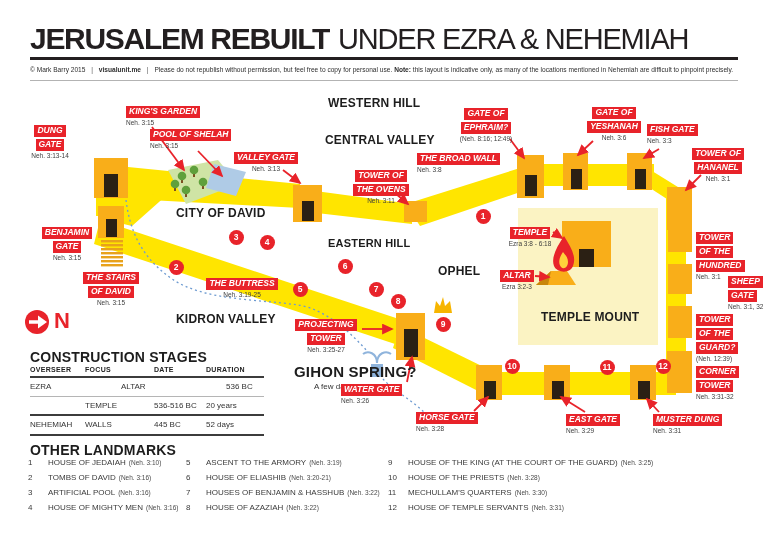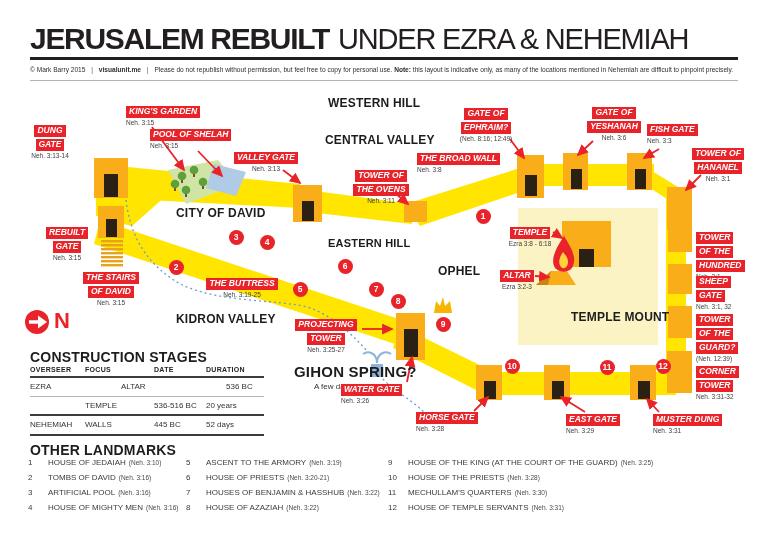--- a/index.html
+++ b/index.html
@@ -202,21 +202,21 @@
       <polygon points="38,315.5 47,322 38,328.5" fill="#fff"></polygon>
     </g>
   </svg>
 
   <div class="region" style="left:328px;top:96px">WESTERN HILL</div>
   <div class="region" style="left:325px;top:133px">CENTRAL VALLEY</div>
   <div class="region" style="left:176px;top:206px">CITY OF DAVID</div>
   <div class="region mid" style="left:328px;top:237px">EASTERN HILL</div>
   <div class="region" style="left:438px;top:264px">OPHEL</div>
   <div class="region" style="left:176px;top:312px">KIDRON VALLEY</div>
-  <div class="region" style="left:571px;top:310px">TEMPLE MOUNT</div>
+  <div class="region" style="left:541px;top:310px">TEMPLE MOUNT</div>
   <div class="region small" style="left:294px;top:363px">GIHON SPRING?</div>
   <div class="nletter">N</div>
 
   <div class="maplabel" style="left:24px;top:123px;width:52px">
     <div class="row"><span class="ln">DUNG</span></div>
     <div class="row"><span class="ln">GATE</span></div>
     <span class="ref">Neh. 3:13-14</span>
   </div>
   <div class="maplabel la" style="left:126px;top:104px">
     <div class="row"><span class="ln">KING'S GARDEN</span></div>
@@ -224,21 +224,21 @@
   </div>
   <div class="maplabel la" style="left:150px;top:127px">
     <div class="row"><span class="ln">POOL OF SHELAH</span></div>
     <span class="ref">Neh. 3:15</span>
   </div>
   <div class="maplabel" style="left:233px;top:150px;width:66px">
     <div class="row"><span class="ln">VALLEY GATE</span></div>
     <span class="ref">Neh. 3:13</span>
   </div>
   <div class="maplabel" style="left:38px;top:225px;width:58px">
-    <div class="row"><span class="ln">REBUILT</span></div>
+    <div class="row"><span class="ln">BENJAMIN</span></div>
     <div class="row"><span class="ln">GATE</span></div>
     <span class="ref">Neh. 3:15</span>
   </div>
   <div class="maplabel" style="left:78px;top:270px;width:66px">
     <div class="row"><span class="ln">THE STAIRS</span></div>
     <div class="row"><span class="ln">OF DAVID</span></div>
     <span class="ref">Neh. 3:15</span>
   </div>
   <div class="maplabel" style="left:205px;top:276px;width:74px">
     <div class="row"><span class="ln">THE BUTTRESS</span></div>
@@ -271,21 +271,21 @@
     <div class="row"><span class="ln">TOWER OF</span></div>
     <div class="row"><span class="ln">HANANEL</span></div>
     <span class="ref">Neh. 3:1</span>
   </div>
   <div class="maplabel la" style="left:696px;top:230px">
     <div class="row"><span class="ln">TOWER</span></div>
     <div class="row"><span class="ln">OF THE</span></div>
     <div class="row"><span class="ln">HUNDRED</span></div>
     <span class="ref">Neh. 3:1</span>
   </div>
-  <div class="maplabel la" style="left:696px;top:274px">
+  <div class="maplabel la" style="left:728px;top:274px">
     <div class="row"><span class="ln">SHEEP</span></div>
     <div class="row"><span class="ln">GATE</span></div>
     <span class="ref">Neh. 3:1, 32</span>
   </div>
   <div class="maplabel la" style="left:696px;top:312px">
     <div class="row"><span class="ln">TOWER</span></div>
     <div class="row"><span class="ln">OF THE</span></div>
     <div class="row"><span class="ln">GUARD?</span></div>
     <span class="ref">(Neh. 12:39)</span>
   </div>
@@ -390,21 +390,21 @@
       </div>
   </div>
   <div class="lmcol" style="left:186px">
     <div class="lmrow">
         <span class="num">5</span>
         <span class="nm">ASCENT TO THE ARMORY</span>
         <span class="rf">(Neh. 3:19)</span>
       </div>
     <div class="lmrow">
         <span class="num">6</span>
-        <span class="nm">HOUSE OF PRIESTS</span>
+        <span class="nm">HOUSE OF ELIASHIB</span>
         <span class="rf">(Neh. 3:20-21)</span>
       </div>
     <div class="lmrow">
         <span class="num">7</span>
         <span class="nm">HOUSES OF BENJAMIN &amp; HASSHUB</span>
         <span class="rf">(Neh. 3:22)</span>
       </div>
     <div class="lmrow">
         <span class="num">8</span>
         <span class="nm">HOUSE OF AZAZIAH</span>

